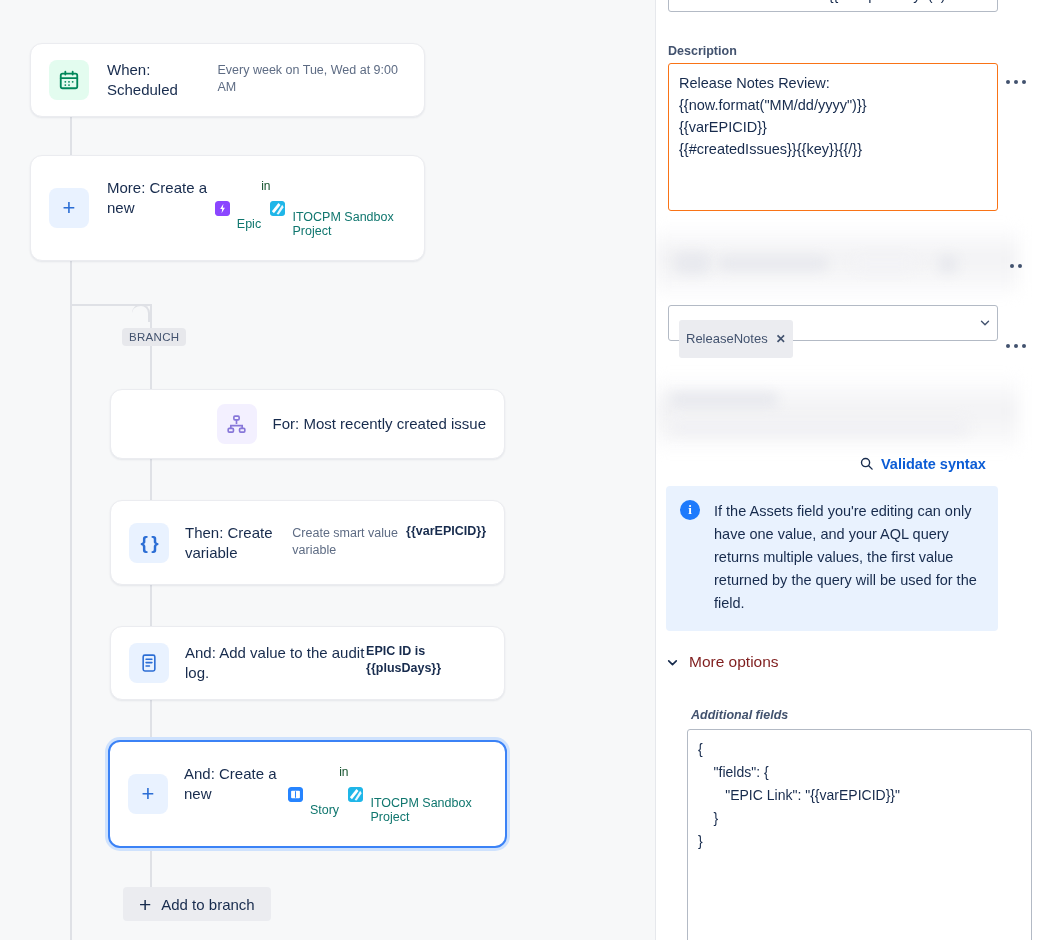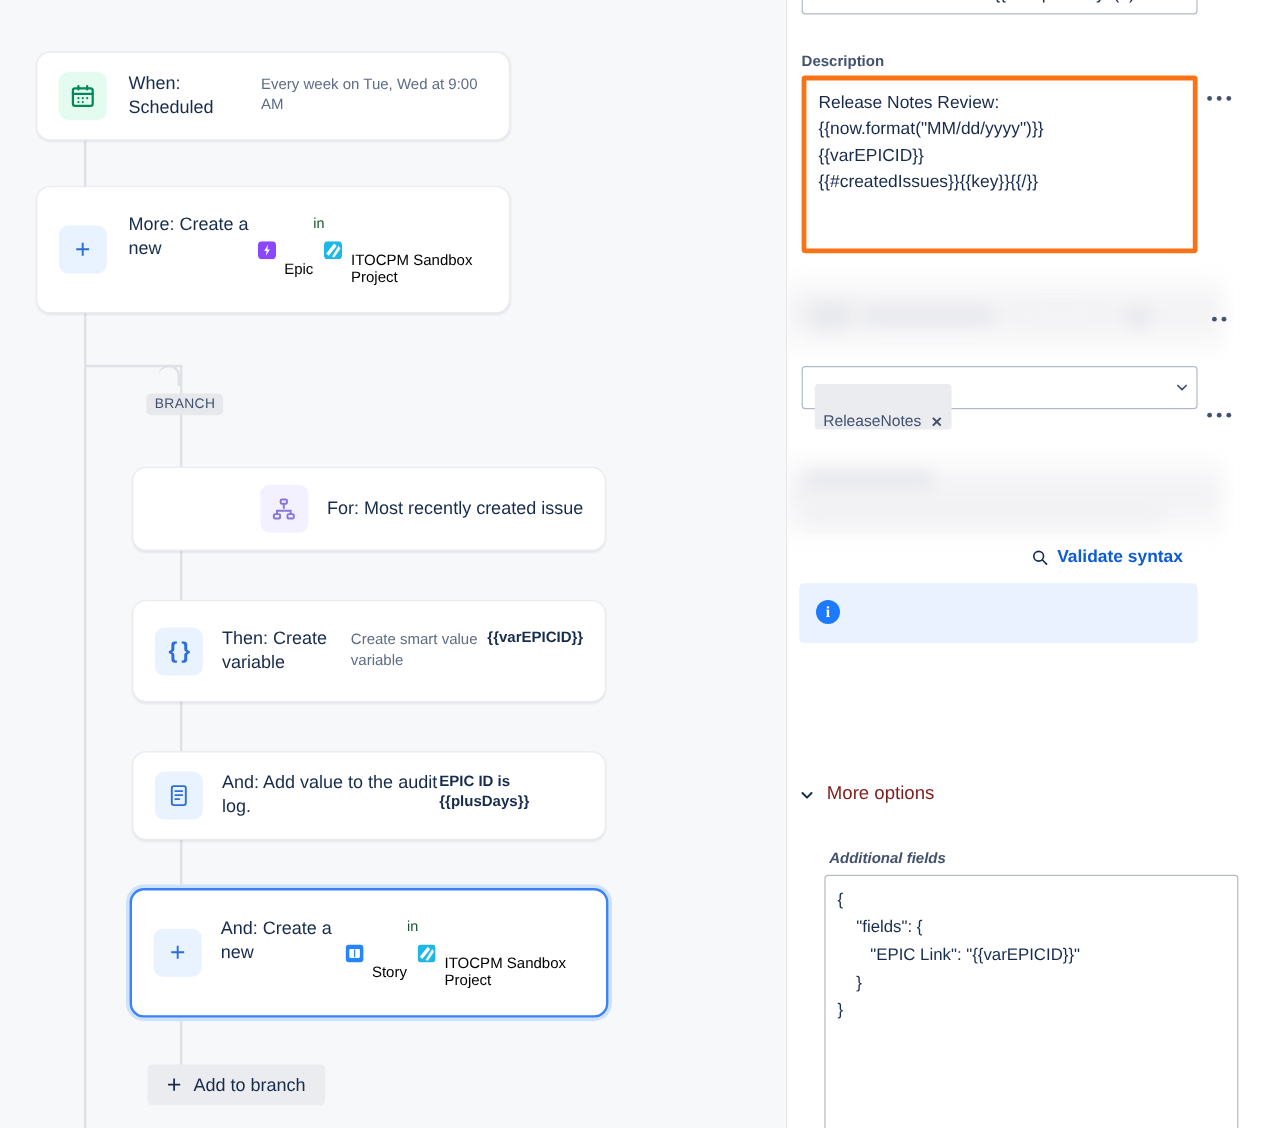--- a/index.html
+++ b/index.html
@@ -59,21 +59,21 @@
   .card-body { display: flex; justify-content: center; }
   .card-title {
     font-size: 15px; color: #172b4d; line-height: 20px;
     font-weight: 400;
   }
   .card-sub {
     font-size: 12.5px; color: #5e6c84; line-height: 17px; margin-top: 2px;
   }
   .card-sub-strong { font-size: 12.5px; color: #172b4d; font-weight: 700; line-height: 17px; }
   .meta-row { display: flex; align-items: center; gap: 7px; margin-top: 1px; }
-  .meta-row .mlabel { font-size: 12.5px; color: #000000; margin-top: 31px; }
+  .meta-row .mlabel { font-size: 12.5px; color: #0f766e; margin-top: 31px; }
   .tiny-icon { width: 15px; height: 15px; border-radius: 3px; flex: 0 0 15px; display:block; }
   .in-word { font-size: 12px; color: #14532d; line-height: 15px; margin-top: 1px; }
 
   .branch-chip {
     position: absolute;
     background: #e7e8ec;
     border-radius: 4px;
     padding: 3px 7px;
     font-size: 11.5px;
     letter-spacing: .3px;
@@ -103,21 +103,21 @@
     background: #ffffff;
     border-left: 1px solid #e6e8ec;
     overflow: hidden;
   }
 
   .field-label {
     font-size: 12.5px; font-weight: 700; color: #42526e;
     margin: 0 0 5px 12px;
   }
   .textbox {
-    border: 4px solid #f97316;
+    border: 1px solid #f97316;
     border-radius: 3px;
     background: #fff;
     font-size: 14.5px; color: #172b4d;
     line-height: 22px;
     padding: 8px 10px;
     white-space: pre-wrap;
     font-family: "Liberation Sans", sans-serif;
   }
   .cut-box {
     position: absolute; left: 12px; top: -18px; width: 330px; height: 30px;
@@ -147,31 +147,31 @@
     border-radius: 6px;
   }
 
   .select-box {
     border: 1px solid #b3bac5; border-radius: 3px; background: #fff;
     height: 36px; display: flex; align-items: center;
     padding: 0 10px; position: relative;
   }
   .tag {
     background: #ebecf0; border-radius: 3px; height: 38px;
-    display: flex; align-items: flex-end; gap: 8px;
+    display: flex; align-items: center; gap: 8px;
     padding: 0 7px; font-size: 13px; color: #42526e; margin-top: 31px;
   }
   .tag-x { font-size: 12px; color: #42526e; cursor: pointer; line-height: 1; font-weight:700;}
   .chev {
     position: absolute; right: 12px; top: 50%; transform: translateY(-50%);
     width: 0; height: 0;
   }
 
   .validate-row {
-    position: absolute; display: flex; align-items: center; gap: 7px;
+    position: absolute; display: flex; gap: 7px;
     cursor: pointer;
   }
   .validate-text { font-size: 14.5px; color: #0b5cd5; font-weight: 700; }
 
   .info-box {
     position: absolute;
     background: #e9f2fe;
     border-radius: 4px;
     display: flex;
     padding: 14px 16px 16px 14px;
@@ -395,20 +395,21 @@
     <div class="validate-row" style="left:203px; top:456px;">
       <svg width="15" height="15" viewBox="0 0 24 24" fill="none" stroke="#172b4d" stroke-width="2.2" stroke-linecap="round">
         <circle cx="10.5" cy="10.5" r="6.5"></circle>
           <path d="M15.5 15.5L21 21"></path>
       </svg>
       <span class="validate-text">Validate syntax</span>
     </div>
 
     <div class="info-box" style="left:10px; top:486px; width:332px;">
       <div class="info-i">i</div>
+      <div class="info-text">If the Assets field you're editing can only have one value, and your AQL query returns multiple values, the first value returned by the query will be used for the field.</div>
     </div>
 
     <div class="more-options" style="left:10px; top:653px;">
       <svg width="13" height="13" viewBox="0 0 24 24" fill="none" stroke="#172b4d" stroke-width="3" stroke-linecap="round" stroke-linejoin="round">
         <path d="M5 9l7 7 7-7"></path>
       </svg>
       <span class="more-text">More options</span>
     </div>
 
     <div class="addl-label" style="left:35px; top:708px;font-style:italic;">Additional fields</div>

